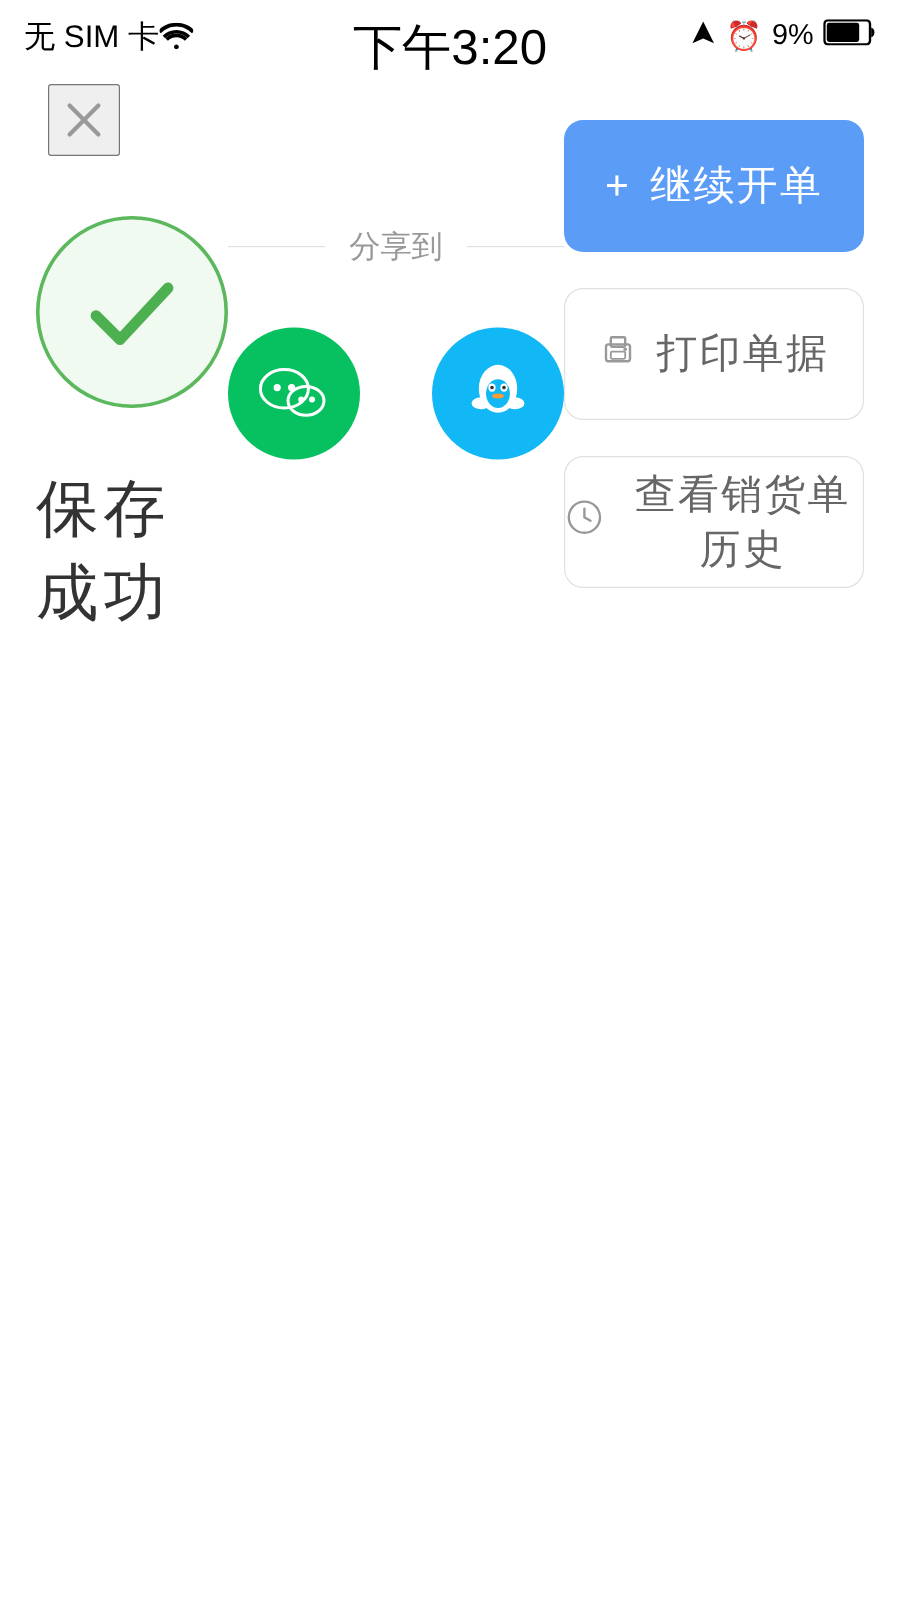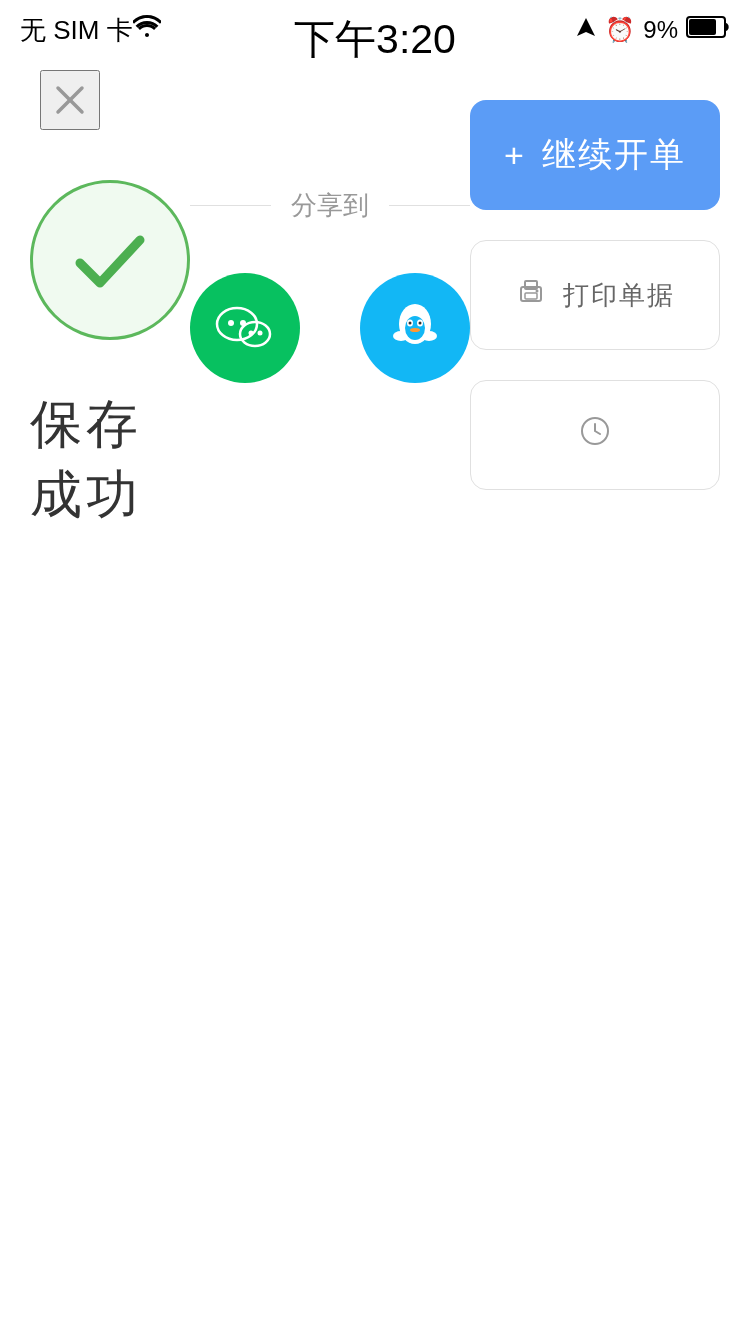--- a/index.html
+++ b/index.html
@@ -24,21 +24,21 @@
       height: 60px;
       display: flex;
       align-items: center;
       justify-content: space-between;
       padding: 0 20px;
       background: #fff;
     }
 
     .status-left {
       display: flex;
-      align-items: flex-start;
+      align-items: flex-end;
       font-size: 26px;
       color: #000;
       font-weight: 500;
     }
 
     .status-center {
       font-size: 41px;
       font-weight: 500;
       color: #000;
       position: absolute;
@@ -196,21 +196,21 @@
       width: 100%;
       height: 110px;
       background: #ffffff;
       border: 1px solid #e0e0e0;
       border-radius: 16px;
       display: flex;
       align-items: center;
       justify-content: center;
       gap: 16px;
       cursor: pointer;
-      font-size: 26px;
+      font-size: 34px;
       color: #666666;
       font-weight: 400;
       letter-spacing: 2px;
     }
 
     .btn-icon {
       font-size: 34px;
       color: inherit;
     }
   </style>
@@ -317,16 +317,17 @@
       </span>
       <span>打印单据</span>
     </button>
     <button class="btn-secondary">
       <span class="btn-icon">
         <svg width="32" height="32" viewBox="0 0 32 32" fill="none">
           <circle cx="16" cy="16" r="13" stroke="#999" stroke-width="2"></circle>
           <path d="M16 9v7l5 3" stroke="#999" stroke-width="2" stroke-linecap="round"></path>
         </svg>
       </span>
+      <span>查看销货单历史</span>
     </button>
   </div>
 
 </div>
 
 </body></html>

